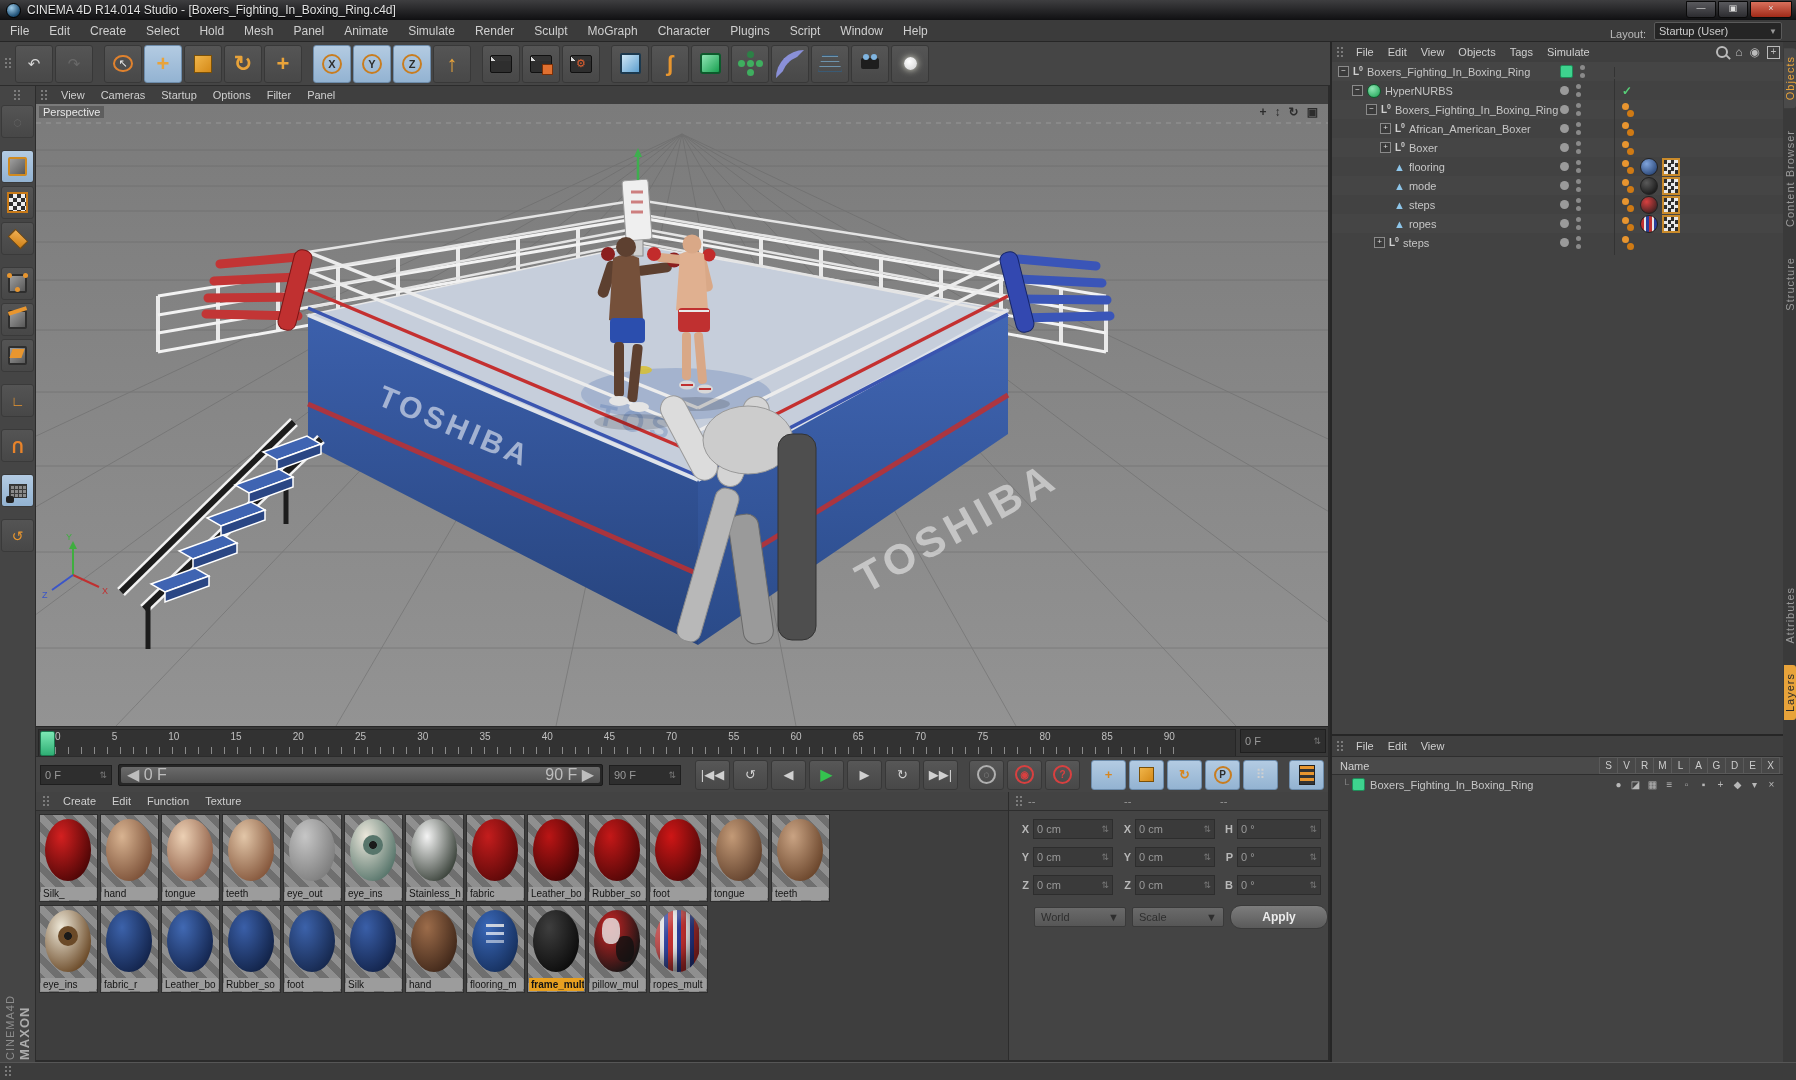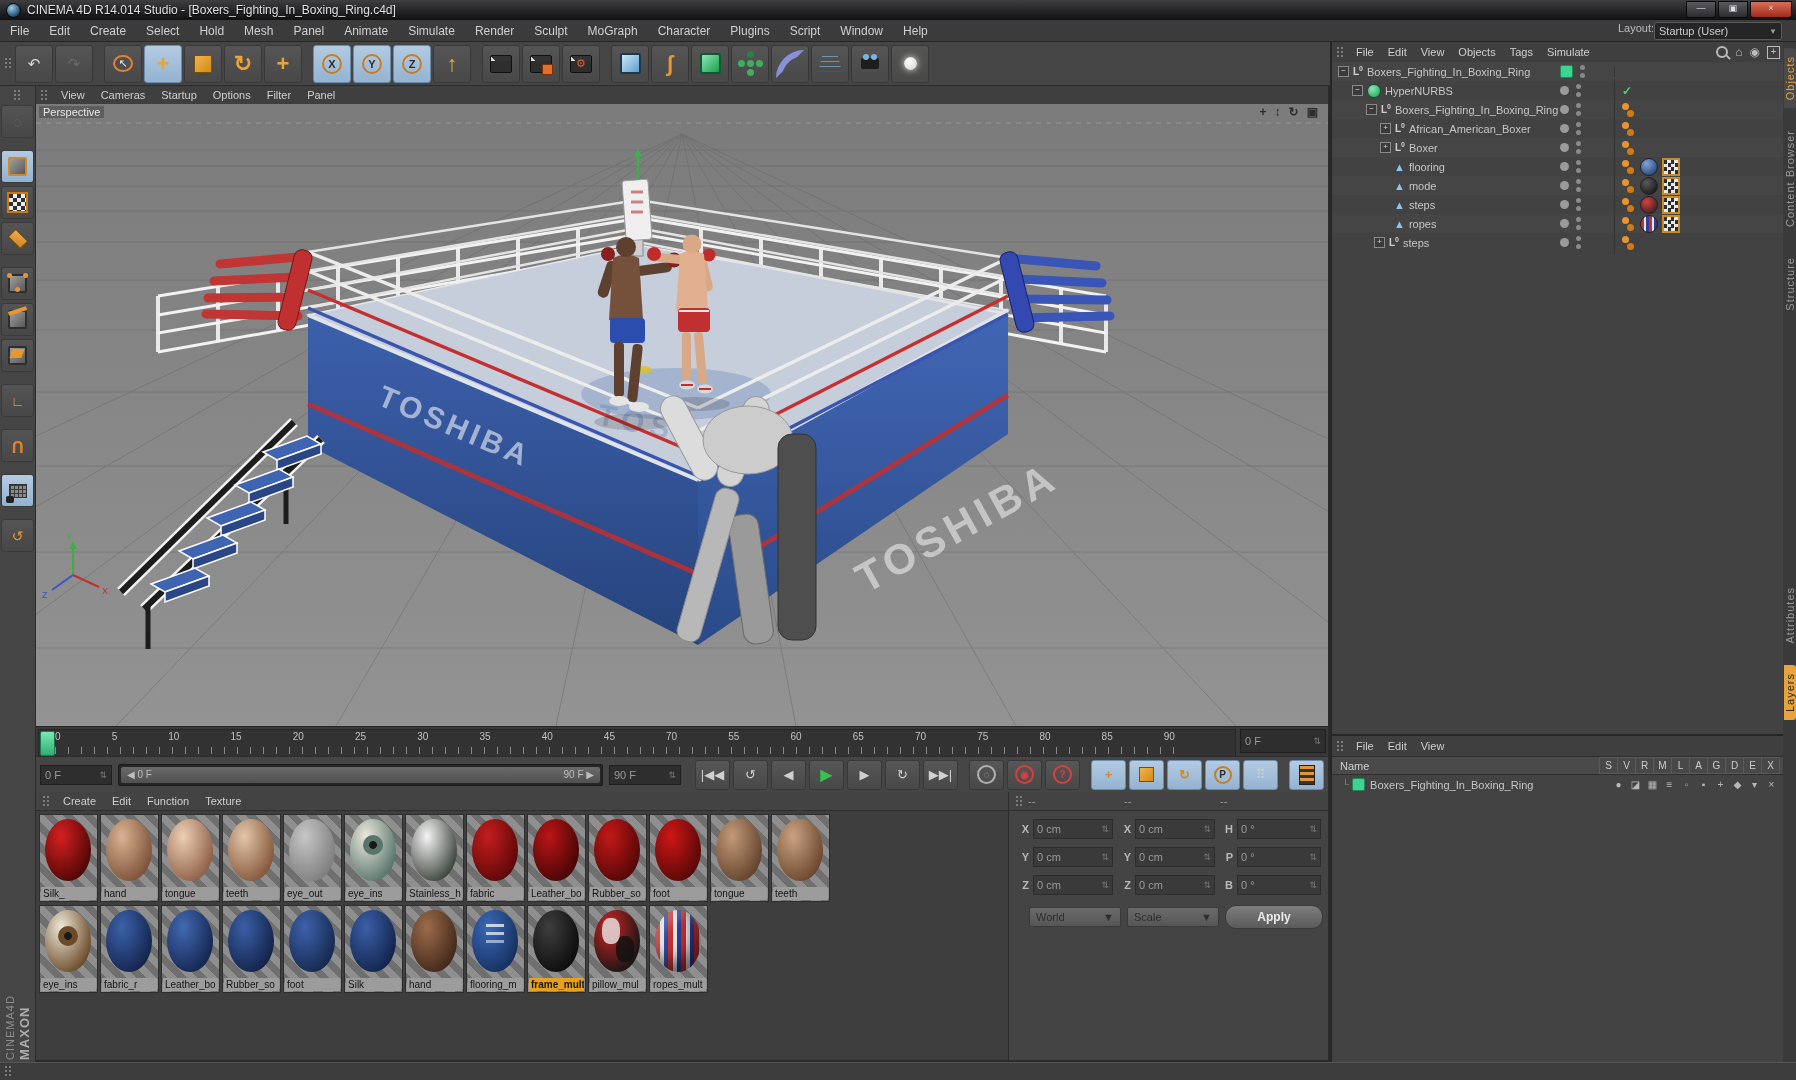--- a/index.html
+++ b/index.html
@@ -16,21 +16,21 @@
   .title-text{font-size:12px;color:#e2e2e2;text-shadow:0 1px 1px #000;}
   .winbtns{position:absolute;right:4px;top:1px;display:flex;gap:2px;}
   .winbtn{width:28px;height:15px;background:linear-gradient(#5a5a5e,#2c2c30);border:1px solid #0a0a0a;
           border-radius:0 0 3px 3px;color:#ddd;font-size:9px;line-height:13px;text-align:center;}
   .winbtn.close{width:40px;background:linear-gradient(#d9705c,#a02a18);}
   
   .menubar{left:0;top:20px;width:1796px;height:22px;background:#3b3b3b;border-bottom:1px solid #262626;
            display:flex;align-items:center;box-sizing:border-box;}
   .menu-items{display:flex;align-items:center;height:100%;}
   .menu-item{padding:0 10px;font-size:12px;color:#cfcfcf;line-height:22px;}
-  .layout-box{position:absolute;right:14px;top:2px;display:flex;align-items:flex-start;gap:0;}
+  .layout-box{position:absolute;right:14px;top:2px;display:flex;align-items:flex-end;gap:8px;}
   .layout-label{font-size:11px;color:#bbb;}
   .layout-select{width:118px;height:16px;background:#252525;border:1px solid #5a5a5a;border-radius:2px;
                  font-size:11px;color:#ccc;display:flex;align-items:center;justify-content:space-between;
                  padding:0 4px;}
   .layout-select .car{font-size:8px;color:#999;}
   
   .toolbar{left:0;top:42px;width:1330px;height:44px;background:#454545;border-bottom:1px solid #2c2c2c;
            display:flex;align-items:center;gap:2px;padding-left:4px;box-sizing:border-box;}
   .tile{width:36px;height:36px;flex:none;background:linear-gradient(#555,#484848);
         border:1px solid #383838;border-radius:3px;display:flex;align-items:center;justify-content:center;
@@ -107,21 +107,21 @@
   .field-txt{font-size:11px;color:#9a9a9a;}
   .spin{font-size:9px;color:#777;}
   
   .transport{left:36px;top:756px;width:1292px;height:36px;background:#454545;border-top:1px solid #2c2c2c;
              display:flex;align-items:center;gap:6px;padding:0 4px;box-sizing:border-box;}
   .fbox{width:72px;height:20px;background:#2e2e2e;border:1px solid #1f1f1f;display:flex;align-items:center;
         justify-content:space-between;padding:0 4px;box-sizing:border-box;flex:none;}
   .rangebar{flex:1;height:20px;background:#262626;border:1px solid #1b1b1b;position:relative;border-radius:2px;}
   .rangein{position:absolute;left:2px;top:2px;right:2px;bottom:2px;background:linear-gradient(#6a6a6a,#505050);
            border-radius:2px;display:flex;align-items:center;justify-content:space-between;padding:0 6px;}
-  .rangein span{font-size:10px;color:#bdbdbd;}
+  .rangein span{font-size:16px;color:#bdbdbd;}
   .tbtn{width:33px;height:28px;flex:none;background:linear-gradient(#575757,#484848);border:1px solid #383838;
         border-radius:3px;display:flex;align-items:center;justify-content:center;font-size:13px;color:#d0d0d0;position:relative;}
   .tbtn.active{background:linear-gradient(#b3cbe2,#93b3d2);border-color:#6d8cab;}
   .tbtn.gapL{margin-left:8px;}
   .tbtn .green{color:#35c24f;font-size:16px;}
   .tbtn .circ{border:2px solid #b0b0b0;border-radius:50%;width:15px;height:15px;line-height:15px;text-align:center;font-size:10px;color:#b0b0b0;}
   .tbtn .circ.red{border-color:#d84040;color:#d84040;font-weight:bold;}
   .tbtn .orange{color:#d8861e;font-weight:bold;}
   .tbtn .sqo{width:13px;height:13px;background:linear-gradient(135deg,#f0b54a,#d58a18);border:1px solid #7a5008;}
   .tbtn .pring{border:2px solid #c87d20;border-radius:50%;width:14px;height:14px;line-height:14px;text-align:center;
@@ -148,21 +148,21 @@
           font-size:10px;line-height:13px;padding:0 2px;overflow:hidden;white-space:nowrap;}
   .mlabel.sel{background:#e8a020;font-weight:bold;}
   
   .coords{left:1008px;top:792px;width:320px;height:268px;background:#444;border-left:1px solid #2c2c2c;box-sizing:border-box;}
   .co-head{height:18px;display:flex;align-items:center;gap:4px;padding-left:6px;background:#434343;border-bottom:1px solid #2e2e2e;}
   .co-dash{font-size:11px;color:#9a9a9a;width:96px;}
   .co-grid{display:grid;grid-template-columns:12px 80px 14px 80px 14px 84px;gap:5px 4px;padding:8px 0 0 8px;align-items:center;}
   .co-label{font-size:11px;color:#b8b8b8;font-weight:bold;text-align:right;}
   .co-field{height:18px;background:#3a3a3a;border:1px solid #2d2d2d;display:flex;align-items:center;
             justify-content:space-between;padding:0 3px;}
-  .co-drop-row{display:flex;gap:6px;padding:10px 0 0 20px;align-items:center;}
+  .co-drop-row{display:flex;gap:6px;padding:10px 0 0 20px;align-items:center;justify-content:flex-end;}
   .co-drop{width:92px;height:20px;background:linear-gradient(#6a6a6a,#565656);border:1px solid #3a3a3a;border-radius:2px;
            display:flex;align-items:center;justify-content:space-between;padding:0 6px;font-size:11px;color:#2e2e2e;box-sizing:border-box;}
   .apply-btn{width:96px;height:22px;background:linear-gradient(#7d7d7d,#5a5a5a);border:1px solid #3a3a3a;border-radius:11px;
              font-size:12px;color:#ececec;display:flex;align-items:center;justify-content:center;font-weight:bold;}
   
   .rightcol{left:1330px;top:42px;width:466px;height:1020px;background:#434343;border-left:2px solid #262626;box-sizing:border-box;}
   .om{position:absolute;left:0;top:0;width:452px;height:692px;}
   .om-menubar{height:20px;background:#3f3f3f;display:flex;align-items:center;gap:4px;padding:0 4px;border-bottom:1px solid #2e2e2e;}
   .om-menu-item{font-size:11px;color:#cfcfcf;padding:0 7px;}
   .om-icons{margin-left:auto;display:flex;gap:7px;align-items:center;color:#bbb;font-size:12px;}

